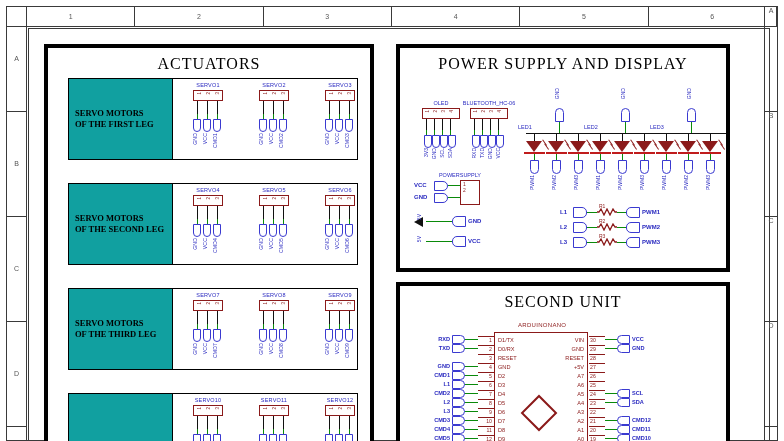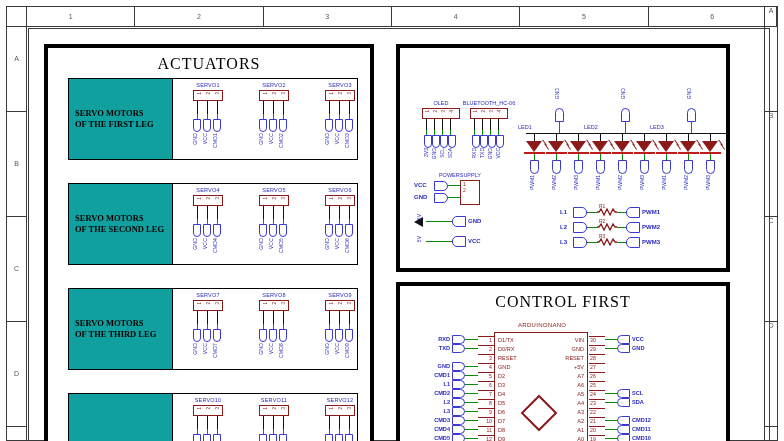--- a/index.html
+++ b/index.html
@@ -686,20 +686,21 @@
                 <div class="pin" style="left:12px"></div>
                 <div class="pin" style="left:22px"></div>
               </div>
             </div>
           </div>
         </div>
       </div>
   </div>
 
   <div class="panel" id="panel-power">
+    <div class="panel-title">POWER SUPPLY AND DISPLAY</div>
     <div class="psd-body">
       <div id="headers-container">
           <div class="hdr" style="left: 14px; top: 22px; width: 54px;">
             <div class="hdr-name">OLED</div>
             <div class="hdr-box" style="width:38px">
               <span class="pn" style="left:3px">1</span>
               <span class="pn" style="left:11px">2</span>
               <span class="pn" style="left:19px">3</span>
               <span class="pn" style="left:27px">4</span>
             </div>
@@ -936,21 +937,21 @@
             </div>
             <div class="rwire2"></div>
             <div class="rpin-r"></div>
             <div class="rlbl-r">PWM3</div>
           </div>
         </div>
     </div>
   </div>
 
   <div class="panel" id="panel-control">
-    <div class="panel-title">CONTROL FIRST</div>
+    <div class="panel-title">SECOND UNIT</div>
     <div class="cu-body">
       <div class="mcu-name">ARDUINONANO</div>
       <div class="mcu-box"></div>
       <div class="mcu-diamond"></div>
       <div class="mcu-leads-l" id="mcu-leads-l" style="left:78px;">
           <i></i>
           <i></i>
           <i></i>
           <i></i>
           <i></i>

